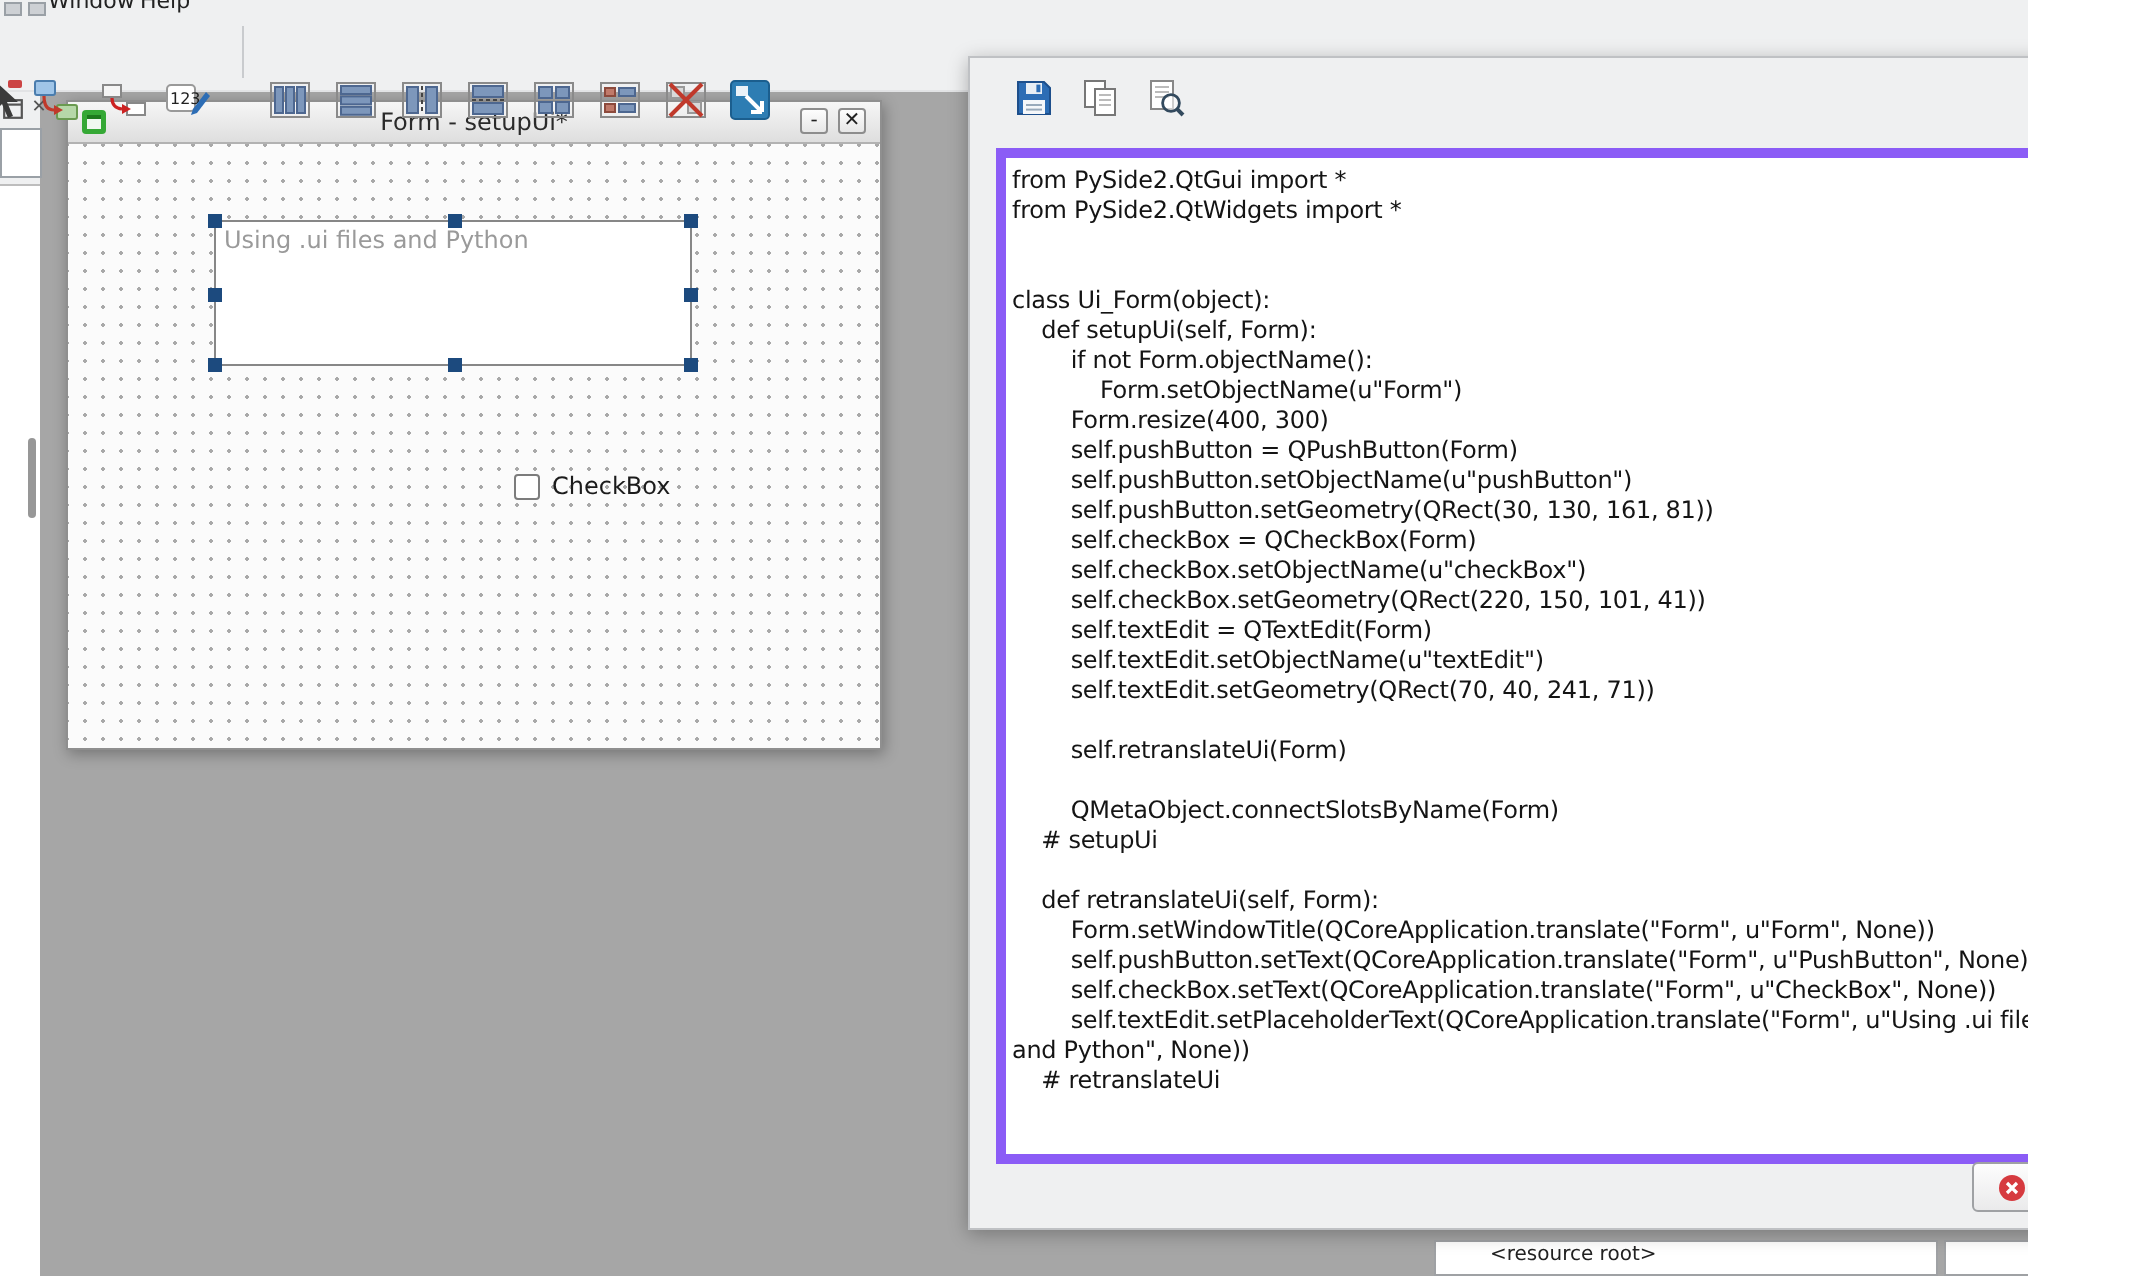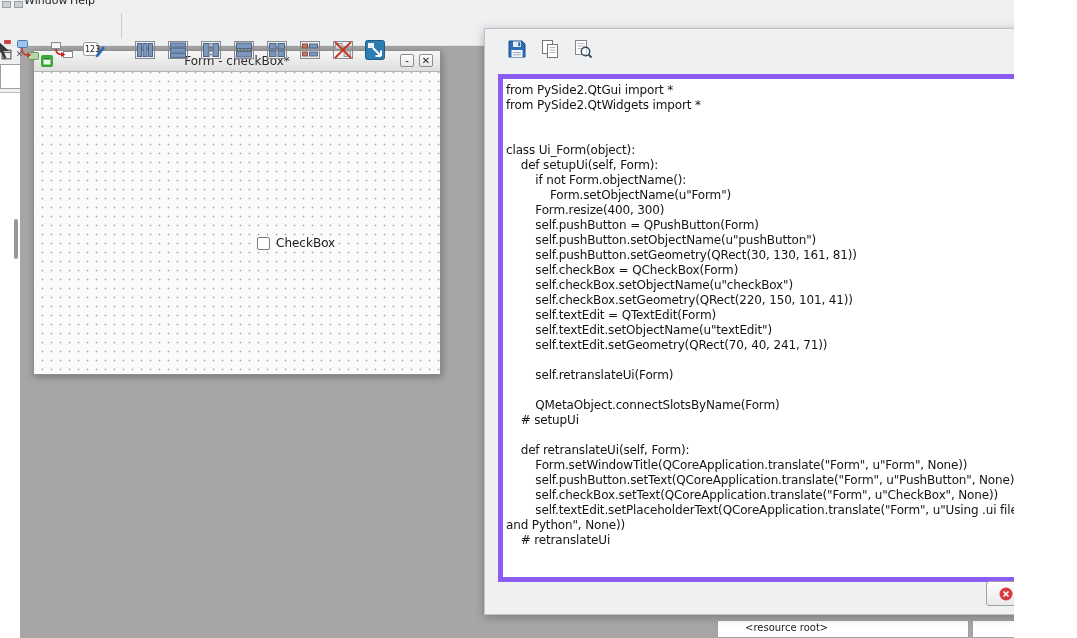--- a/index.html
+++ b/index.html
@@ -211,25 +211,36 @@
 
   <div class="form-window">
     <div class="fw-titlebar">
       <span class="fw-icon">
         <svg viewBox="0 0 12 12">
             <rect width="12" height="12" rx="2" fill="#35a835"></rect>
             <rect x="2.5" y="2.5" width="7" height="7" fill="#fff" opacity="0.92"></rect>
             <rect x="2.5" y="2.5" width="7" height="2" fill="#1d7a1d"></rect>
           </svg>
       </span>
-      <span class="fw-title">Form - checkBox*</span>
+      <span class="fw-title">Form - setupUi*</span>
       <span class="fw-btn fw-min">-</span>
       <span class="fw-btn fw-close">✕</span>
     </div>
     <div class="fw-body">
+      <div class="textedit">
+        <span class="placeholder">Using .ui files and Python</span>
+        <span class="handle h-tl"></span>
+        <span class="handle h-tm"></span>
+        <span class="handle h-tr"></span>
+        <span class="handle h-ml"></span>
+        <span class="handle h-mr"></span>
+        <span class="handle h-bl"></span>
+        <span class="handle h-bm"></span>
+        <span class="handle h-br"></span>
+      </div>
       <div class="checkbox-row">
         <span class="cb-box"></span>
         <span class="cb-label">CheckBox</span>
       </div>
     </div>
   </div>
 
   <div class="code-dialog">
     <div class="cd-toolbar">
       <span class="cd-icon">

